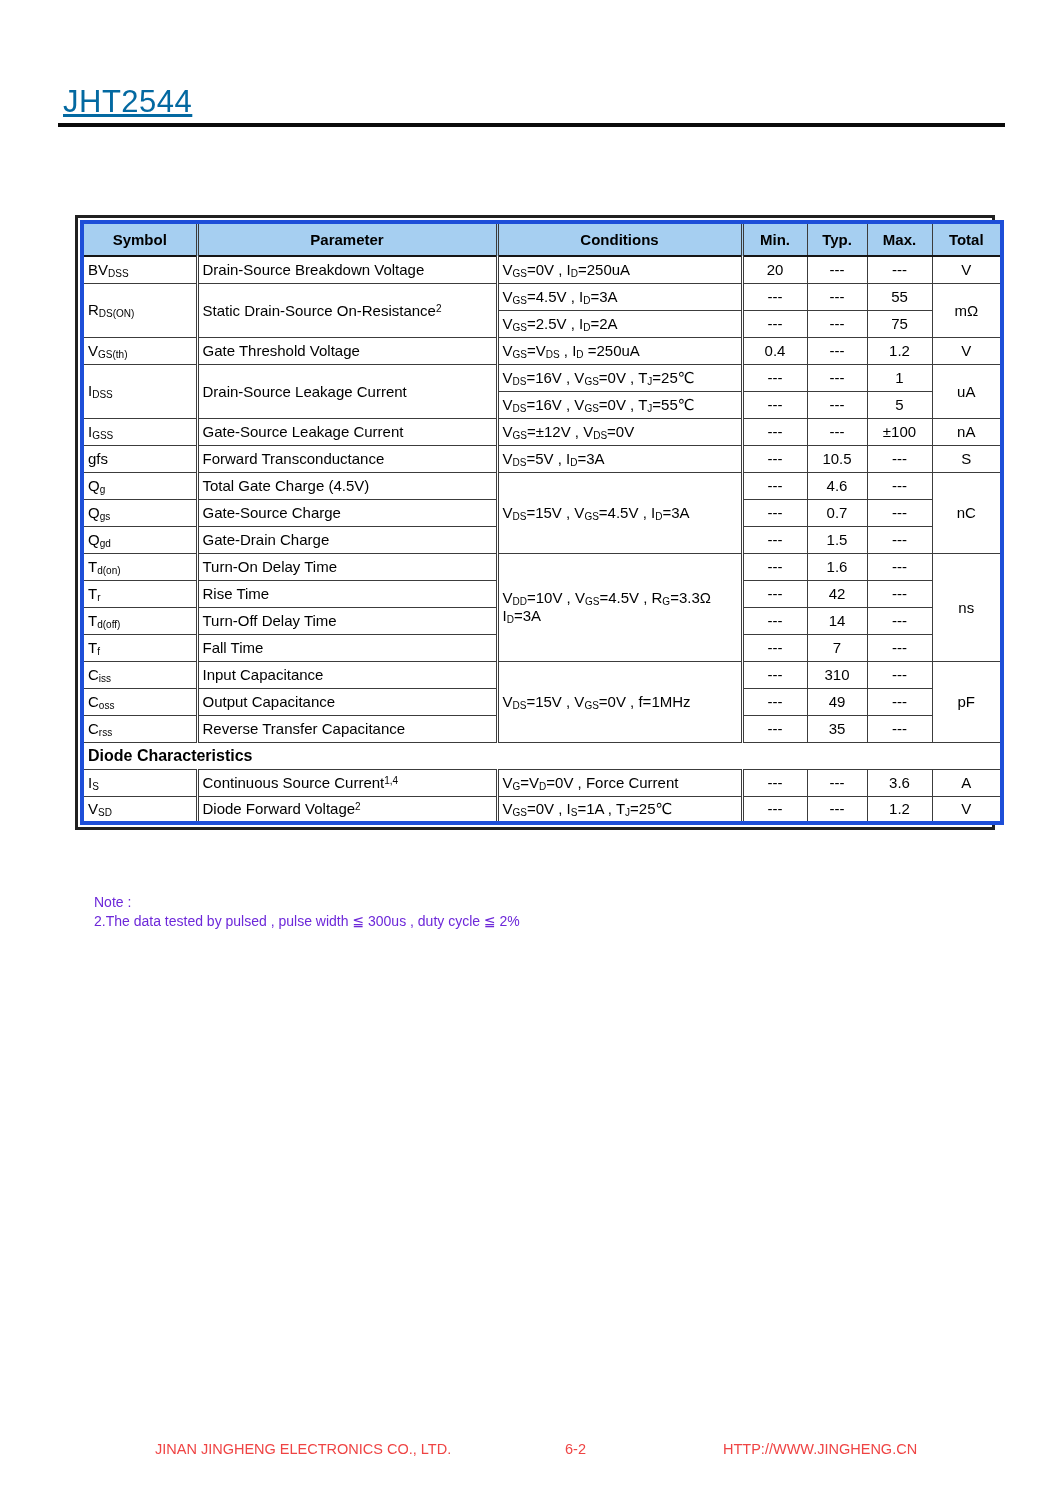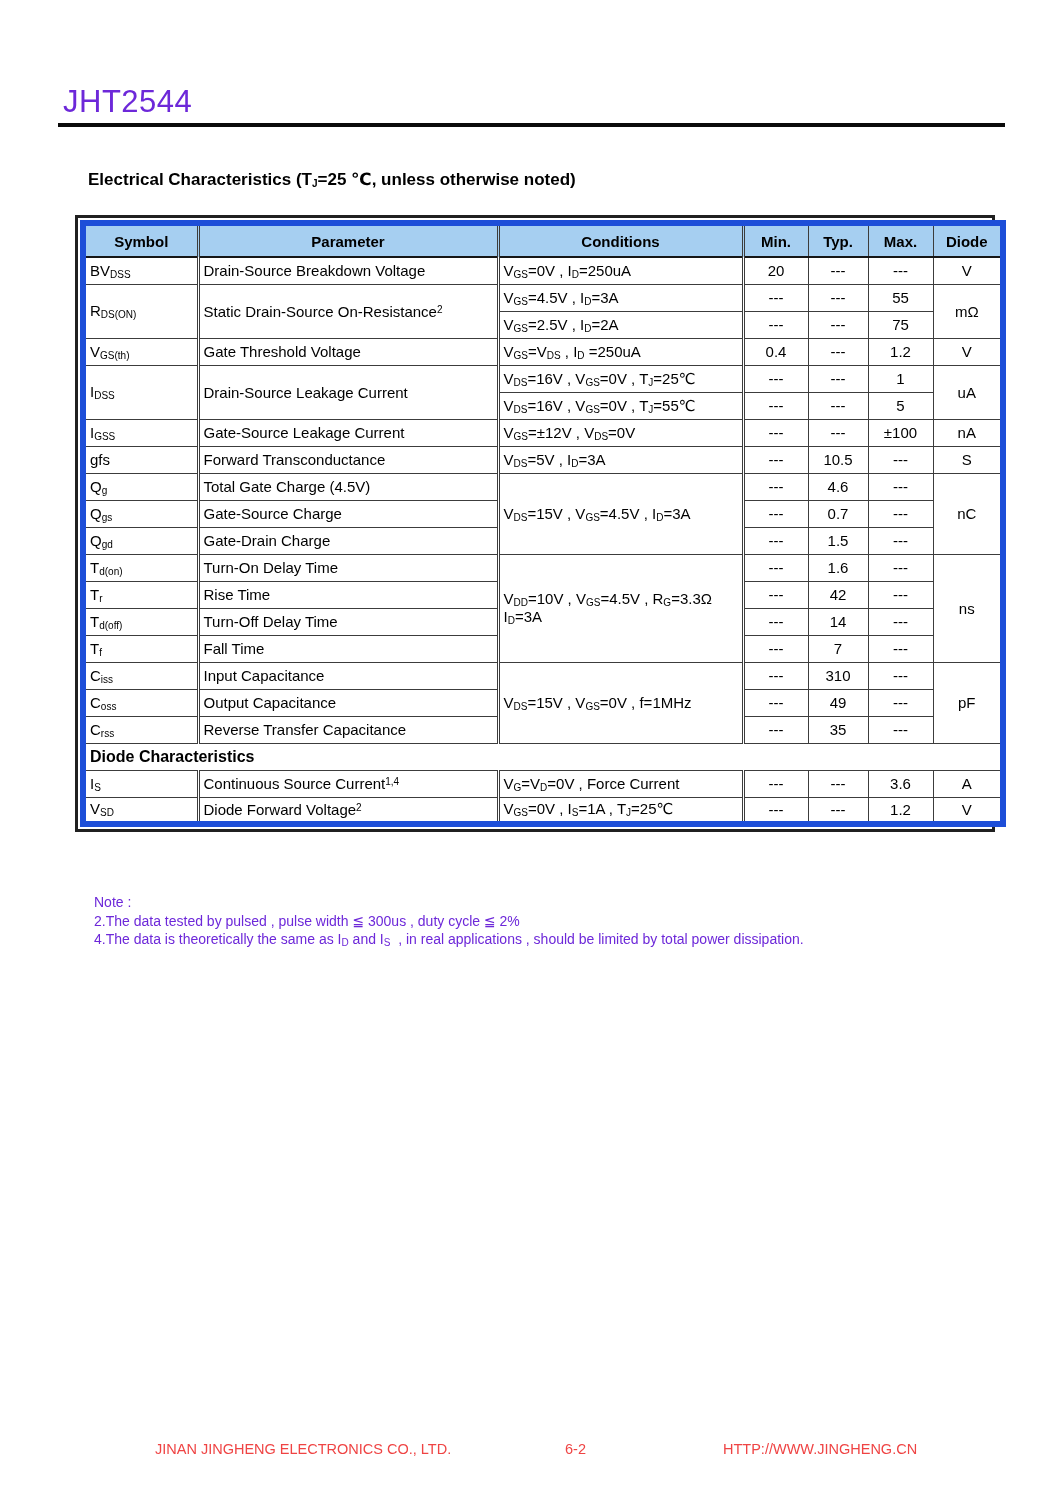--- a/index.html
+++ b/index.html
@@ -2,31 +2,31 @@
 <html><head>
 <meta charset="utf-8">
 <style>
   * { box-sizing: border-box; }
   html,body { margin:0; padding:0; background:#ffffff; }
   .page {
     position:relative; width:1060px; height:1498px; background:#ffffff;
     font-family:"Liberation Sans","DejaVu Sans",sans-serif; color:#000;
     overflow:hidden;
   }
-  .doc-title { position:absolute; left:63px; top:84px; font-size:31px; font-weight:400; letter-spacing:0.5px; color:#6d28d9; }
+  .doc-title { position:absolute; left:63px; top:84px; font-size:31px; font-weight:400; letter-spacing:0.5px; color:#0369a1;text-decoration:underline; }
   .title-rule { position:absolute; left:58px; top:123px; width:947px; height:4px; background:#0a0a0a; }
   .section-heading { position:absolute; left:88px; top:169px; font-size:17px; font-weight:700; }
 
   .table-frame {
     position:absolute; left:75px; top:215px; width:920px;
     border:3px solid #202020; padding:2px; background:#ffffff;
   }
   table.chars {
     width:100%; border-collapse:collapse; table-layout:fixed;
-    border:6px solid #1d4ed8; font-size:15px;
+    border:4px solid #1d4ed8; font-size:15px;
   }
   table.chars th {
     background:#a6cff1; font-weight:700; height:34px;
     border:1px solid #3c3c3c; border-bottom:2px solid #161616;
     padding:1px 2px; text-align:center; font-size:15px;
   }
   table.chars td { border:1px solid #3c3c3c; height:27px; padding:1px 4px; background:#ffffff; }
   td.sym  { text-align:left; }
   td.par  { text-align:left; padding-left:6px; }
   td.cond { text-align:left; padding-left:6px; }
@@ -49,42 +49,41 @@
   .footer-page    { position:absolute; left:565px; }
   .footer-site    { position:absolute; left:723px; }
 </style>
 </head>
 <body>
 
 <div class="page">
 
   <div class="doc-title">JHT2544</div>
   <div class="title-rule"></div>
-  <div class="section-heading"><span>Electrical Characteristics (T</span><span class="sb">J</span><span>=25 ℃, unless otherwise noted)</span></div>
 
   <div class="table-frame">
     <table class="chars">
       <colgroup>
         <col style="width:115px">
           <col style="width:300px">
           <col style="width:245px">
         <col style="width:65px">
           <col style="width:60px">
           <col style="width:65px">
           <col style="width:70px">
       </colgroup>
       <thead>
         <tr>
           <th class="b-dbl">Symbol</th>
           <th class="b-dbl">Parameter</th>
           <th class="b-dbl">Conditions</th>
           <th>Min.</th>
           <th>Typ.</th>
           <th>Max.</th>
-          <th>Diode</th>
+          <th>Total</th>
         </tr>
       </thead>
       <tbody>
         <tr class="grp">
           <td class="sym b-dbl"><span>BV</span><span class="sb">DSS</span></td>
           <td class="par b-dbl"><span>Drain-Source Breakdown Voltage</span></td>
           <td class="cond b-dbl"><span>V</span><span class="sb">GS</span><span>=0V , I</span><span class="sb">D</span><span>=250uA</span></td>
           <td class="val">20</td>
           <td class="val">---</td>
           <td class="val">---</td>
@@ -247,21 +246,20 @@
           <td class="val">1.2</td>
           <td class="val">V</td>
         </tr>
       </tbody>
     </table>
   </div>
 
   <div class="notes">
     <div class="note-line">Note :</div>
     <div class="note-line"><span>2.The data tested by pulsed , pulse width ≦ 300us , duty cycle ≦ 2%</span></div>
-    <div class="note-line"><span>4.The data is theoretically the same as I</span><span class="sb">D</span><span> and I</span><span class="sb">S</span><span>  , in real applications , should be limited by total power dissipation.</span></div>
   </div>
 
   <div class="footer">
     <span class="footer-company">JINAN JINGHENG ELECTRONICS CO., LTD.</span>
     <span class="footer-page">6-2</span>
     <span class="footer-site">HTTP://WWW.JINGHENG.CN</span>
   </div>
 
 </div>
 

